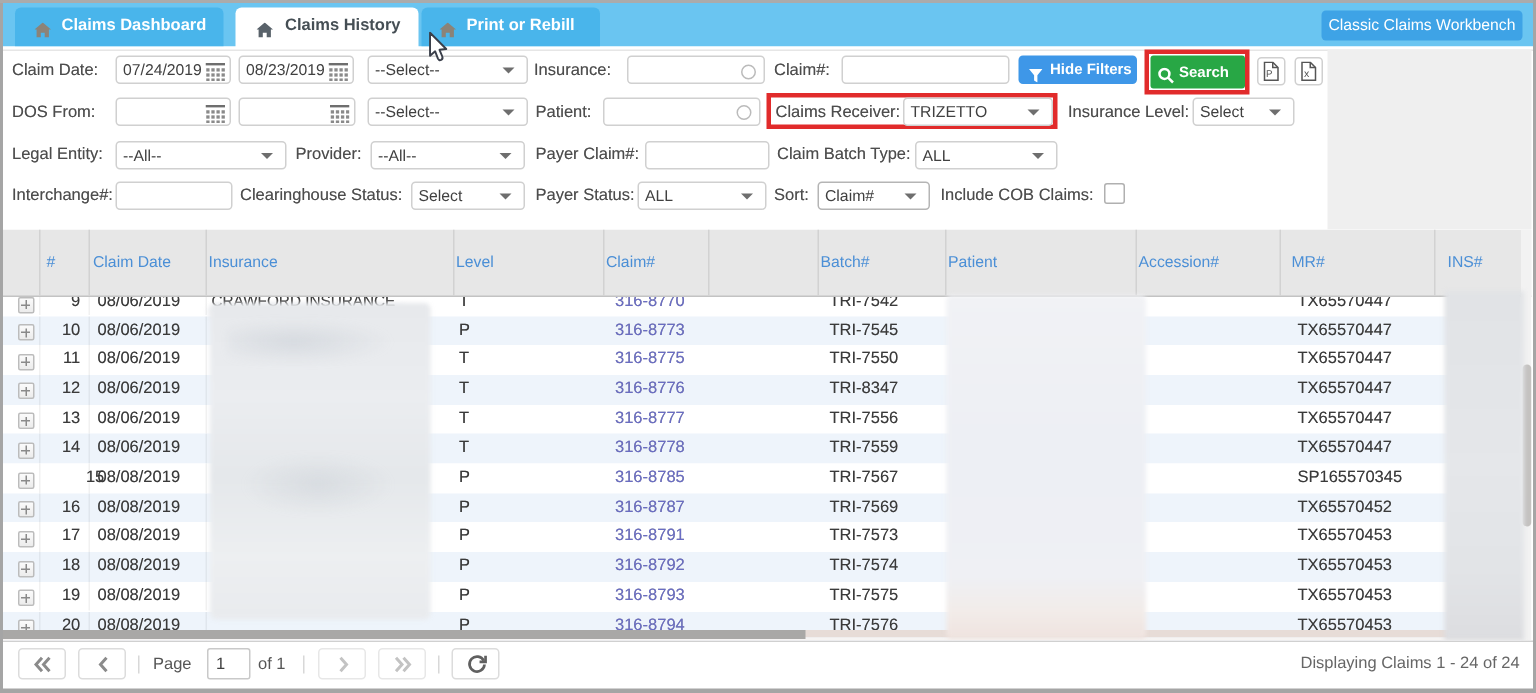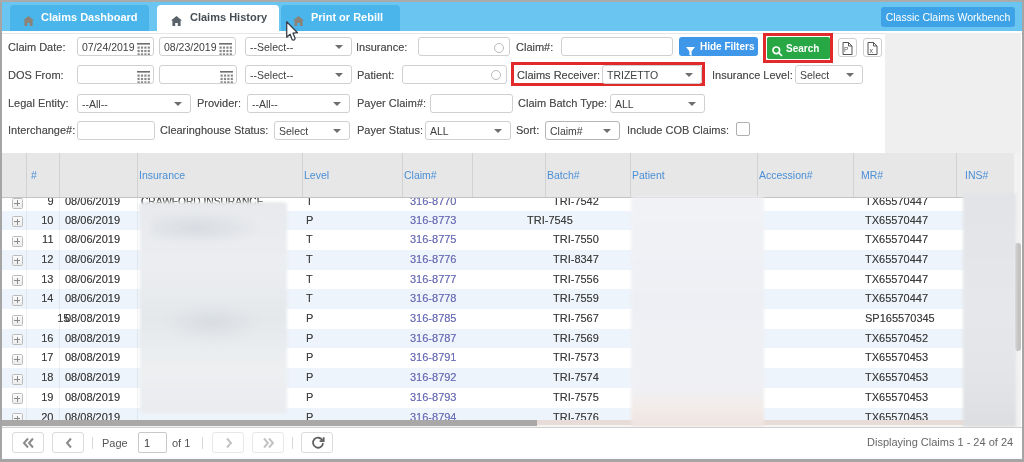--- a/index.html
+++ b/index.html
@@ -261,21 +261,21 @@
       </div>
       <div class="row" style="top:57.5px;background:#eef4fb;">
         <div class="plus" style="top:5.5px;"></div>
         <div class="abs" style="left:24px;top:0;width:1px;height:19.7px;background:rgba(0,0,0,0.055);"></div>
         <div class="abs" style="left:56.5px;top:0;width:1px;height:19.7px;background:rgba(0,0,0,0.055);"></div>
         <div class="abs" style="left:135px;top:0;width:1px;height:19.7px;background:rgba(0,0,0,0.055);"></div>
         <div class="cell" style="left:0px;top:0px;width:51.5px;text-align:right;">10</div>
         <div class="cell" style="left:63px;top:0px;">08/06/2019</div>
         <div class="cell" style="left:304px;top:0px;">P</div>
         <div class="cell" style="left:408px;top:0px;color:#6a6dc4;">316-8773</div>
-        <div class="cell" style="left:525px;top:0px;">TRI-7545</div>
+        <div class="cell" style="left:551px;top:0px;">TRI-7545</div>
         <div class="cell" style="left:863px;top:0px;">TX65570447</div>
       </div>
       <div class="row" style="top:77.2px;background:#ffffff;">
         <div class="plus" style="top:5.5px;"></div>
         <div class="abs" style="left:24px;top:0;width:1px;height:19.7px;background:rgba(0,0,0,0.055);"></div>
         <div class="abs" style="left:56.5px;top:0;width:1px;height:19.7px;background:rgba(0,0,0,0.055);"></div>
         <div class="abs" style="left:135px;top:0;width:1px;height:19.7px;background:rgba(0,0,0,0.055);"></div>
         <div class="cell" style="left:0px;top:0px;width:51.5px;text-align:right;">11</div>
         <div class="cell" style="left:63px;top:0px;">08/06/2019</div>
         <div class="cell" style="left:304px;top:0px;">T</div>
@@ -399,20 +399,21 @@
     <div class="abs" style="left:135px;top:0;width:1px;height:44px;background:#d2d2d2;z-index:3;"></div>
     <div class="abs" style="left:300px;top:0;width:1px;height:44px;background:#d2d2d2;z-index:3;"></div>
     <div class="abs" style="left:400px;top:0;width:1px;height:44px;background:#d2d2d2;z-index:3;"></div>
     <div class="abs" style="left:470px;top:0;width:1px;height:44px;background:#d2d2d2;z-index:3;"></div>
     <div class="abs" style="left:543px;top:0;width:1px;height:44px;background:#d2d2d2;z-index:3;"></div>
     <div class="abs" style="left:628px;top:0;width:1px;height:44px;background:#d2d2d2;z-index:3;"></div>
     <div class="abs" style="left:755px;top:0;width:1px;height:44px;background:#d2d2d2;z-index:3;"></div>
     <div class="abs" style="left:851px;top:0;width:1px;height:44px;background:#d2d2d2;z-index:3;"></div>
     <div class="abs" style="left:954px;top:0;width:1px;height:44px;background:#d2d2d2;z-index:3;"></div>
   <div class="hdrtxt" style="left:29px;">#</div>
+  <div class="hdrtxt" style="left:60px;">Claim Date</div>
   <div class="hdrtxt" style="left:137px;">Insurance</div>
   <div class="hdrtxt" style="left:302px;">Level</div>
   <div class="hdrtxt" style="left:402px;">Claim#</div>
   <div class="hdrtxt" style="left:545px;">Batch#</div>
   <div class="hdrtxt" style="left:630px;">Patient</div>
   <div class="hdrtxt" style="left:757px;">Accession#</div>
   <div class="hdrtxt" style="left:859px;">MR#</div>
   <div class="hdrtxt" style="left:963px;">INS#</div>
 
   <div class="abs" style="left:137px;top:51.5px;width:132px;height:6px;background:rgba(228,231,236,0.72);filter:blur(2px);z-index:4;"></div>

